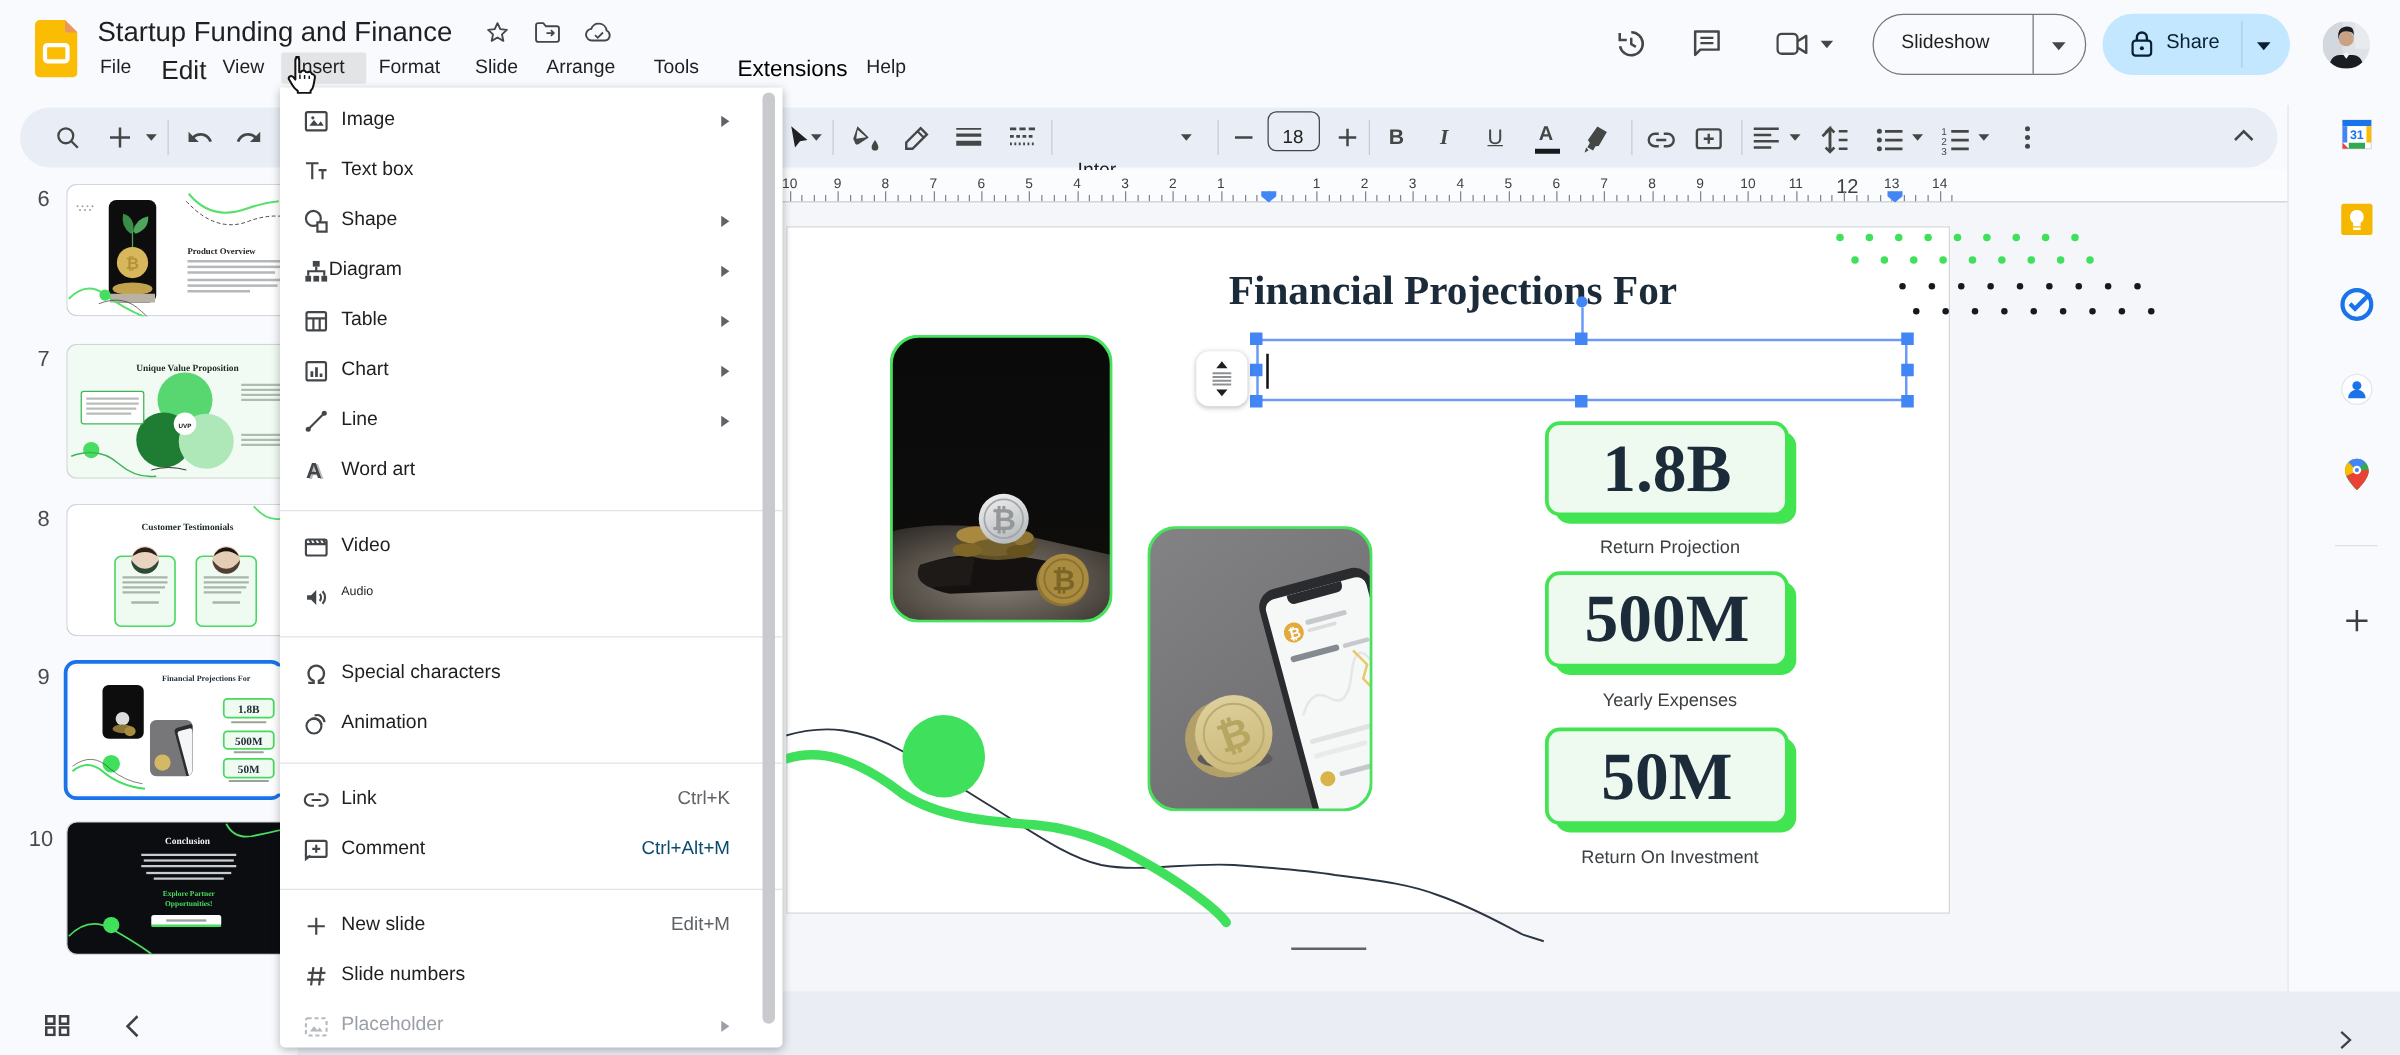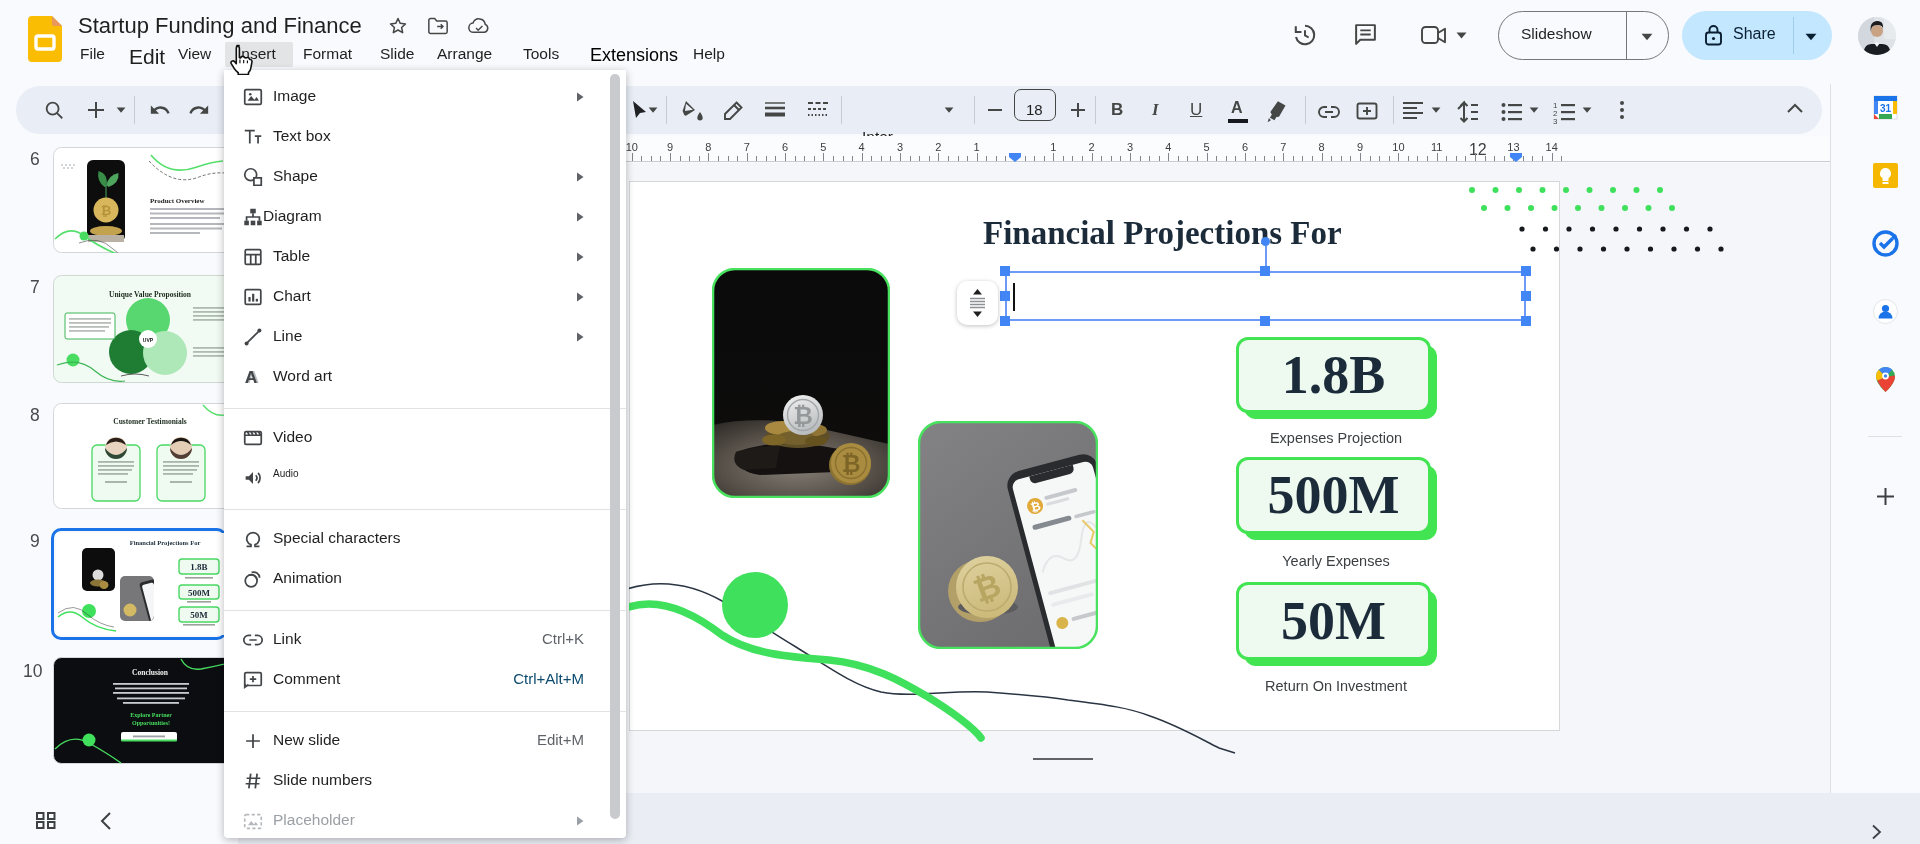--- a/index.html
+++ b/index.html
@@ -478,21 +478,21 @@
  <ellipse cx="62" cy="170" rx="32" ry="31" fill="#b3a068"></ellipse>
  <ellipse cx="70" cy="186" rx="30" ry="8" fill="#5c5b5e"></ellipse>
  <circle cx="69" cy="166" r="31" fill="url(#coinG)"></circle>
  <circle cx="69" cy="166" r="24" fill="none" stroke="#bcab6e" stroke-width="1.6"></circle>
  <text x="69" y="178" text-anchor="middle" font-size="32" fill="#b7a562" font-family="Liberation Sans" font-weight="bold" transform="rotate(-20 69 166)">₿</text>
  <rect x="1" y="1" width="178" height="226" rx="22" fill="none" stroke="#49e25e" stroke-width="2.5"></rect>
 </svg>
 
 <div class="abs" style="left:1244px;top:345px;width:193px;height:74px;background:#42e452;border-radius:12px;"></div>
 <div class="abs" style="left:1236px;top:337px;width:195px;height:76px;background:#eefaef;border:3px solid #42e452;border-radius:12px;text-align:center;font-family:'Liberation Serif',serif;font-weight:bold;font-size:54px;color:#1c2b3a;line-height:70px;">1.8B</div>
-<div class="abs" style="left:1236px;top:430px;width:200px;text-align:center;font-size:14.5px;color:#3c4043;">Expenses Projection</div>
+<div class="abs" style="left:1236px;top:430px;width:200px;text-align:center;font-size:14.5px;color:#3c4043;">Return Projection</div>
 <div class="abs" style="left:1244px;top:465px;width:193px;height:75px;background:#42e452;border-radius:12px;"></div>
 <div class="abs" style="left:1236px;top:457px;width:195px;height:77px;background:#eefaef;border:3px solid #42e452;border-radius:12px;text-align:center;font-family:'Liberation Serif',serif;font-weight:bold;font-size:54px;color:#1c2b3a;line-height:71px;">500M</div>
 <div class="abs" style="left:1236px;top:553px;width:200px;text-align:center;font-size:14.5px;color:#3c4043;">Yearly Expenses</div>
 <div class="abs" style="left:1244px;top:590px;width:193px;height:76px;background:#42e452;border-radius:12px;"></div>
 <div class="abs" style="left:1236px;top:582px;width:195px;height:78px;background:#eefaef;border:3px solid #42e452;border-radius:12px;text-align:center;font-family:'Liberation Serif',serif;font-weight:bold;font-size:54px;color:#1c2b3a;line-height:72px;">50M</div>
 <div class="abs" style="left:1236px;top:678px;width:200px;text-align:center;font-size:14.5px;color:#3c4043;">Return On Investment</div>
 
 <svg class="abs" style="left:629px;top:540px;width:700px;height:230px;" viewBox="0 0 700 230">
   <path d="M-5 50 C 30 38, 62 43, 95 62 C 125 80, 142 92, 167 107 C 202 129, 226 146, 252 152 C 282 158, 320 150, 358 152 C 400 155, 420 157, 439 160 C 480 165, 500 168, 521 176 C 550 186, 572 199, 590 208 L 606 213" fill="none" stroke="#2a3442" stroke-width="1.5"></path>
   <path d="M0 67 C 28 58, 58 68, 93 95 C 122 114, 160 117, 200 120 C 242 124, 272 141, 299 157 C 322 171, 345 188, 352 198" fill="none" stroke="#3fe05c" stroke-width="7.5" stroke-linecap="round"></path>

